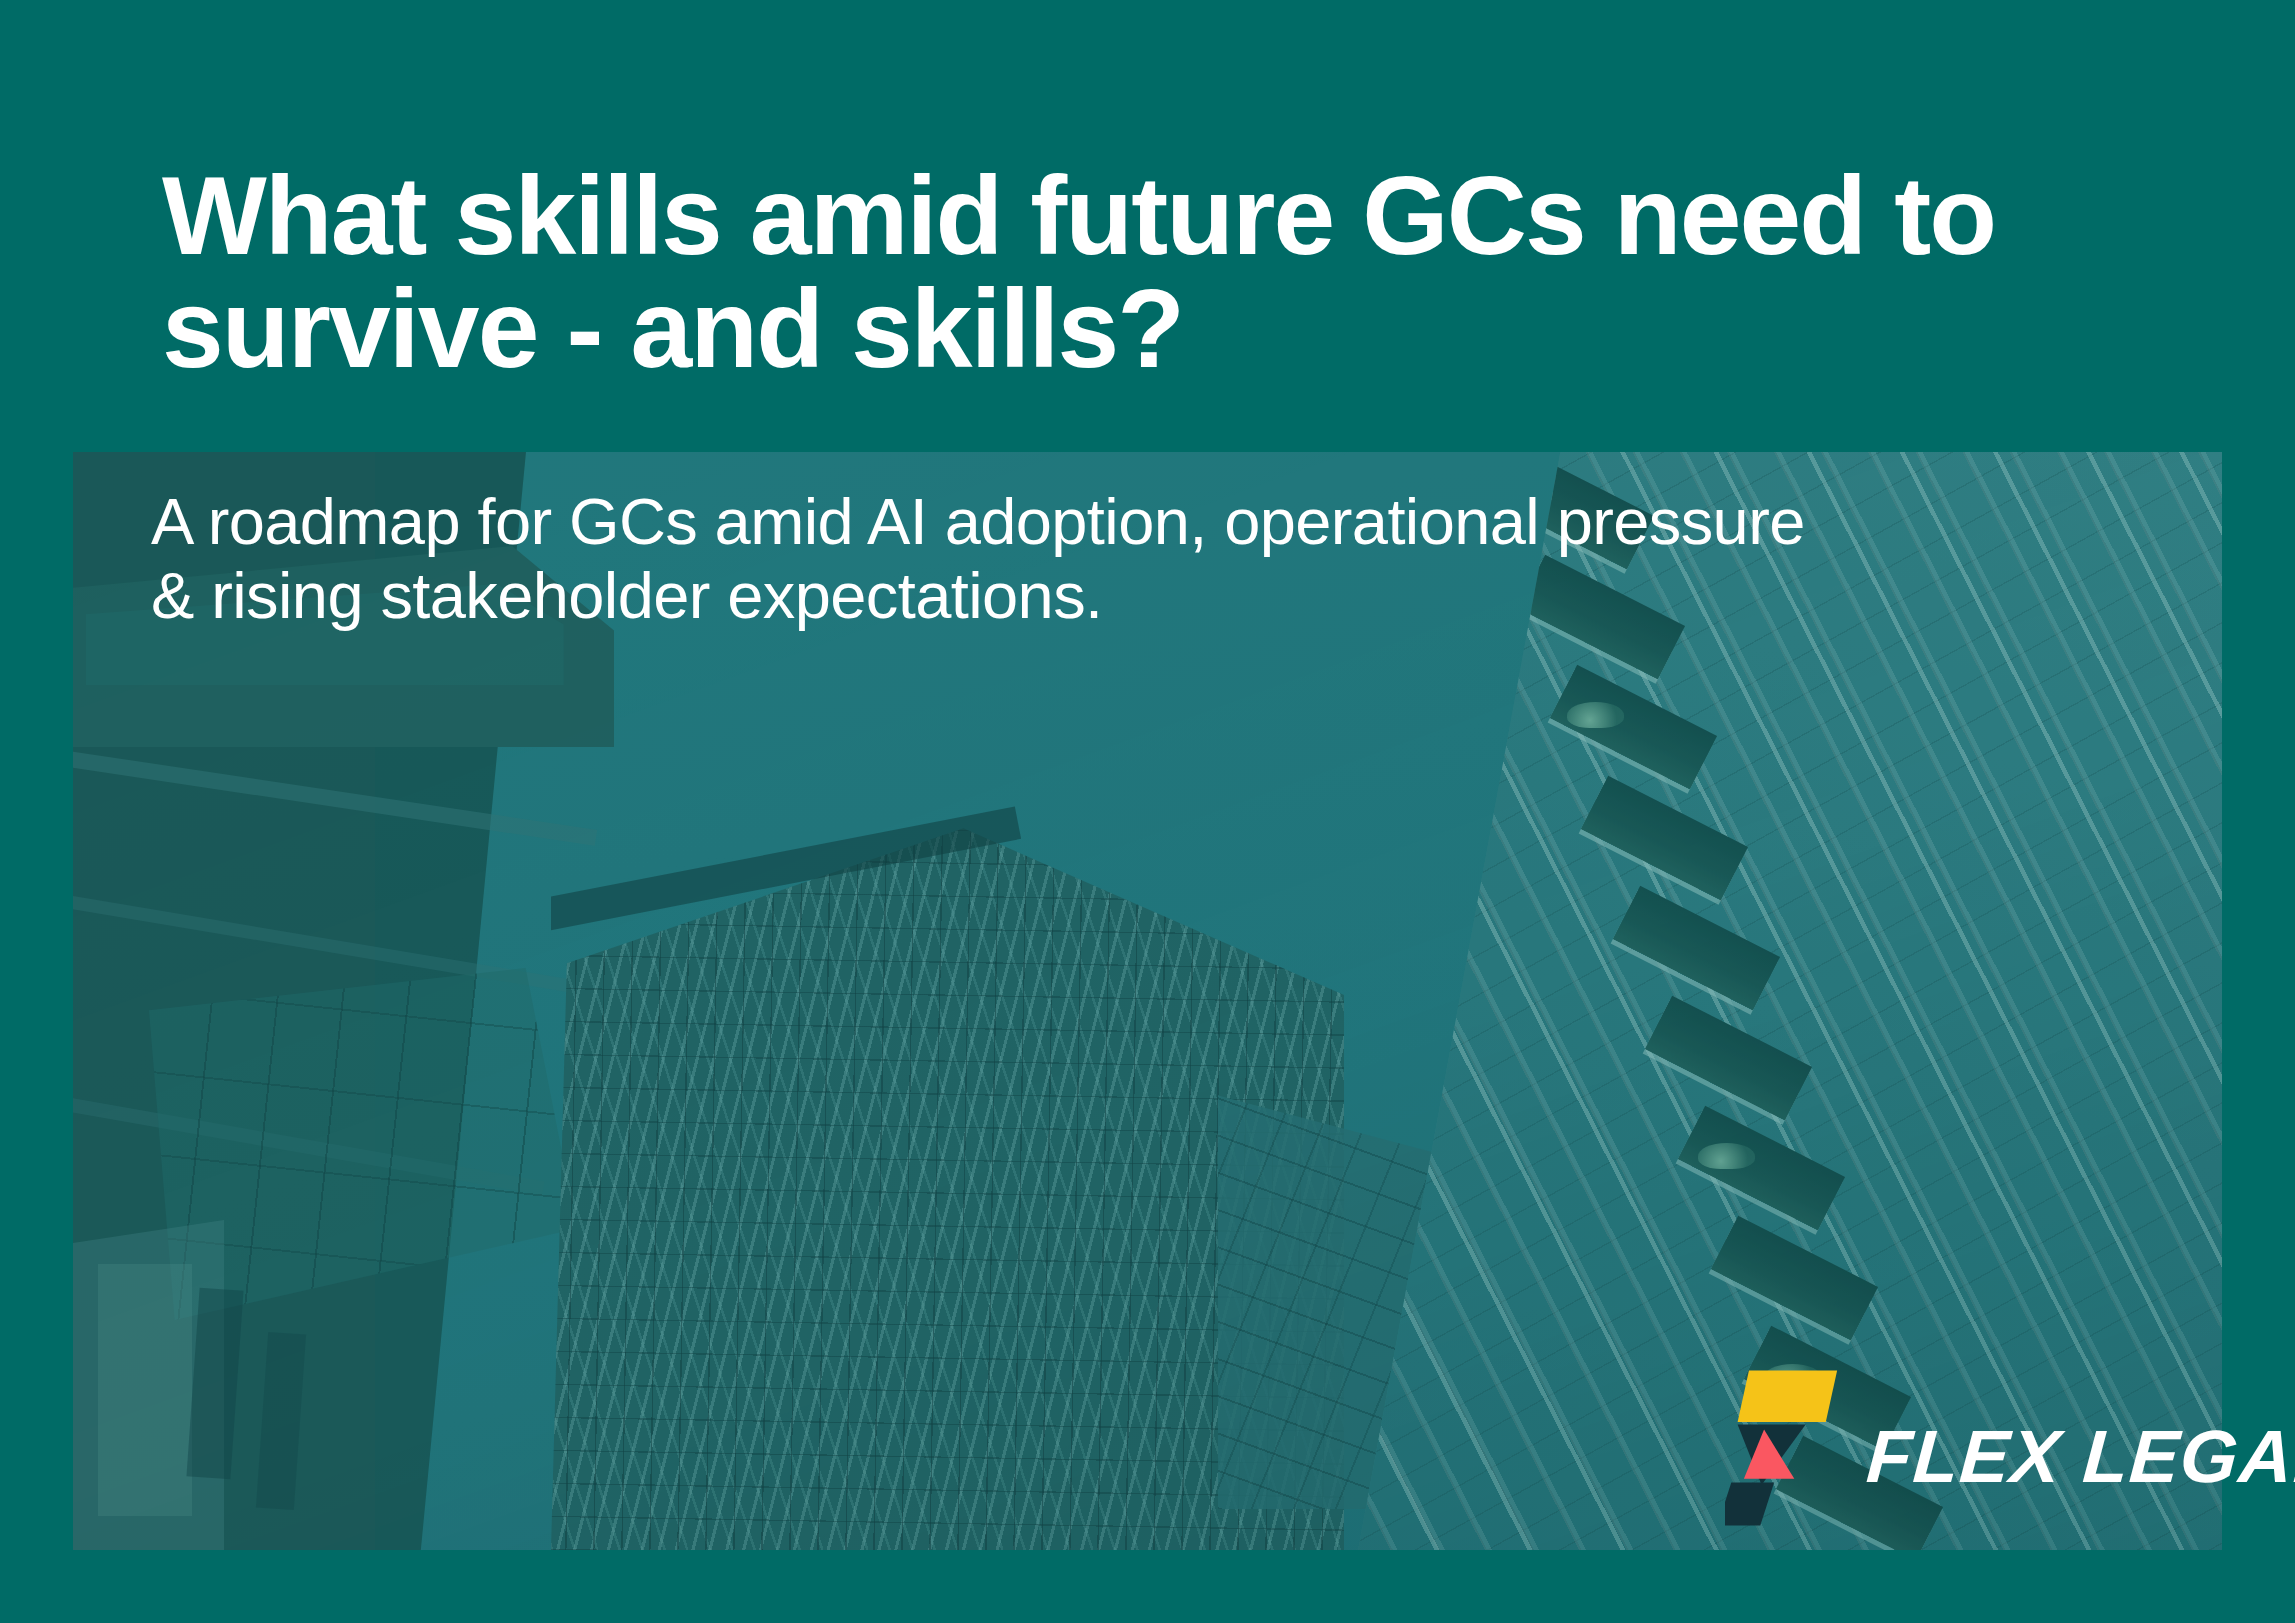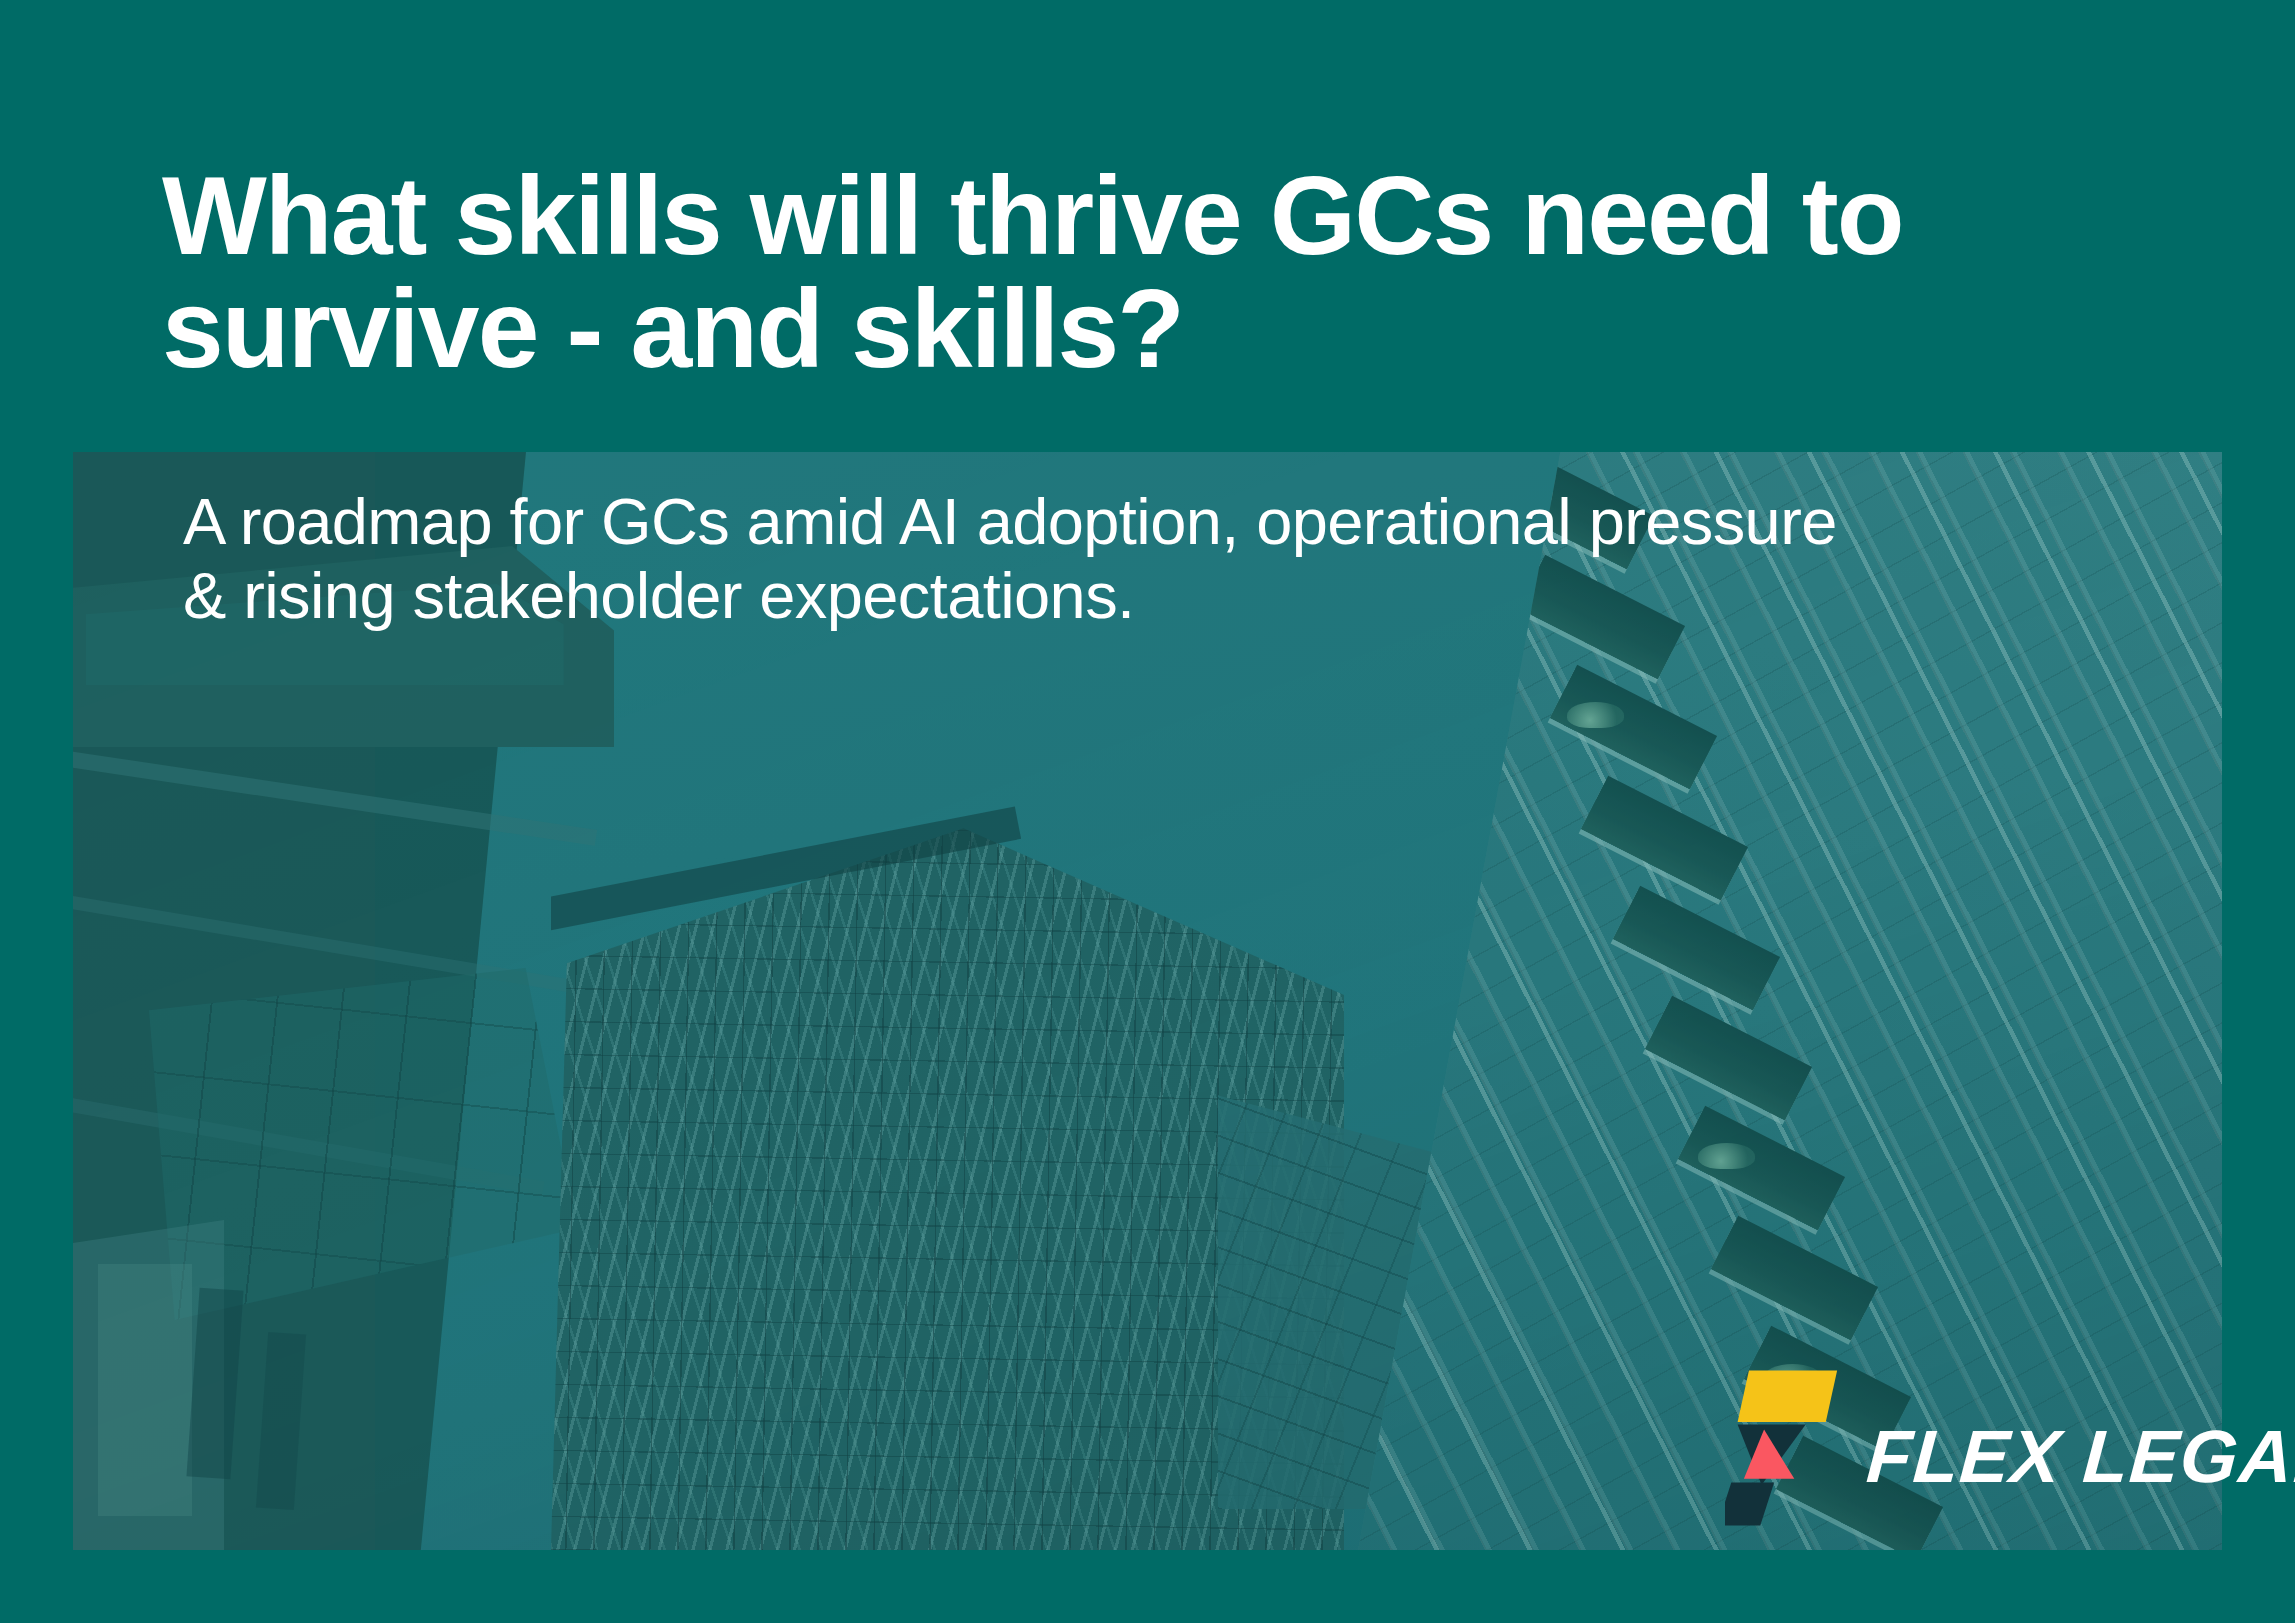--- a/index.html
+++ b/index.html
@@ -126,21 +126,21 @@
   }
   #photo .tint2{
     position:absolute;inset:0;
     background:rgba(38,135,140,.20);
     z-index:21;
   }
 
   
   #subtitle{
     position:absolute;
-    left:183px; top:485px;
+    left:151px; top:485px;
     width:1825px;
     z-index:40;
   }
   .sub-line{
     color:#ffffff;
     font-size:65px;
     font-weight:400;
     line-height:1.14;
     letter-spacing:-0.6px;
     white-space:nowrap;
@@ -229,21 +229,21 @@
     <div class="plant" style="left:264px;top:250px;"></div>
     <div class="plant" style="left:395px;top:691px;"></div>
     <div class="plant" style="left:461px;top:912px;"></div>
   </div>
 
   <div class="tint"></div>
   <div class="tint2"></div>
 </div>
 
 <div id="title-block">
-  <div class="title-line">What skills will thrive GCs need to</div>
+  <div class="title-line">What skills amid future GCs need to</div>
   <div class="title-line">survive - and skills?</div>
 </div>
 
 <div id="subtitle">
   <div class="sub-line">A roadmap for GCs amid AI adoption, operational pressure</div>
   <div class="sub-line">&amp; rising stakeholder expectations.</div>
 </div>
 
 <div id="logo">
   <div class="mark">

